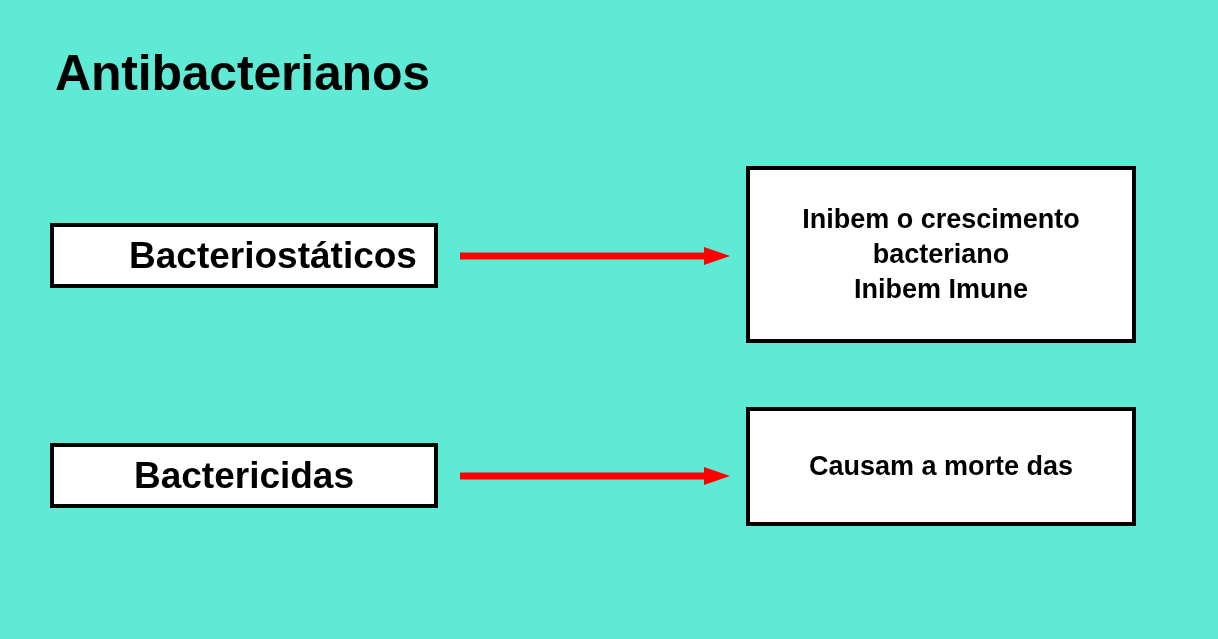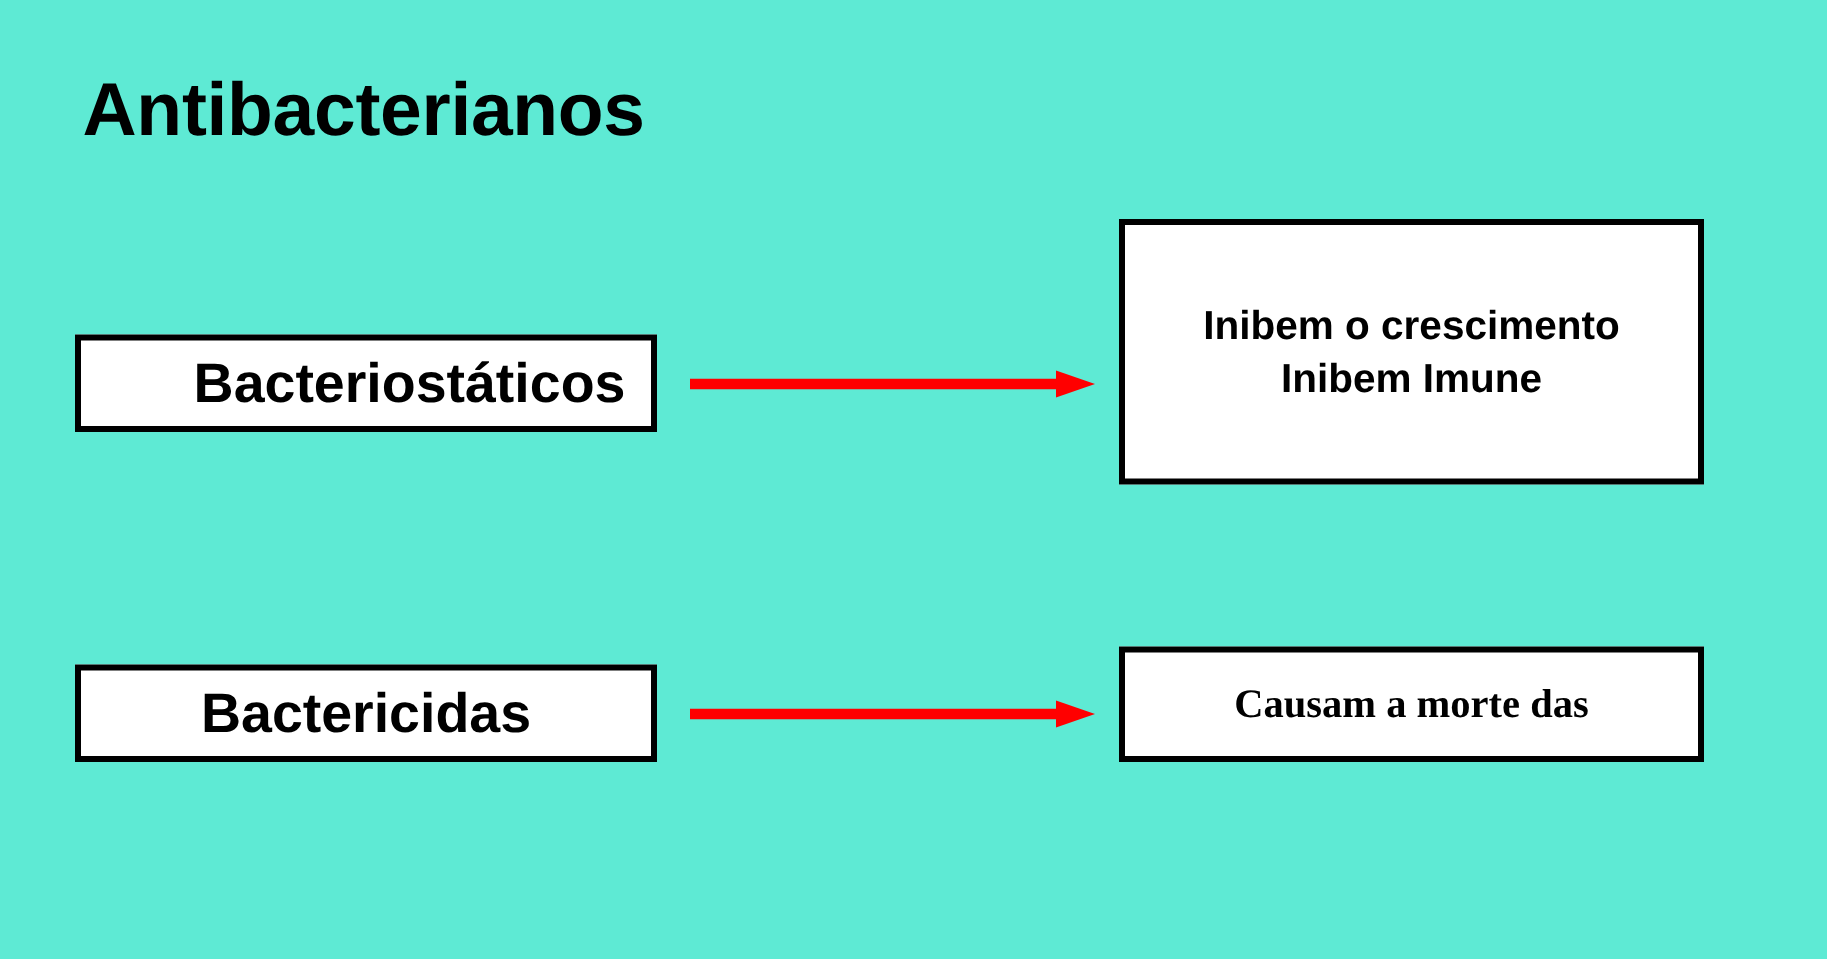--- a/index.html
+++ b/index.html
@@ -64,29 +64,29 @@
     margin-left: 48px;
   }
   #box-bactericidas { top: 443px; }
 
   
   .box-right {
     left: 746px;
     width: 390px;
     font-size: 27px;
     line-height: 1.29;
+    margin-top: 20px;
   }
   #box-inibem {
     top: 146px;
     height: 177px;
   }
   #box-causam {
-    top: 431px;
-    height: 77px;
-    font-family: Liberation Serif, serif;
+    top: 387px;
+    height: 119px;
   }
   .box-right .box-line {
     display: block;
     text-align: center;
     white-space: nowrap;
   }
 
   
   .arrow {
     position: absolute;
@@ -123,20 +123,21 @@
   <div class="arrow" id="arrow-bottom">
     <svg width="272" height="30" viewBox="0 0 272 30" xmlns="http://www.w3.org/2000/svg">
       <rect x="0" y="11.5" width="250" height="7" fill="#FF0000"></rect>
       <polygon points="244,6 270,15 244,24" fill="#FF0000"></polygon>
     </svg>
   </div>
 
   <div class="node-box box-right" id="box-inibem">
     <span class="box-text">
       <span class="box-line">Inibem o crescimento</span>
+      <span class="box-line">bacteriano</span>
       <span class="box-line">Inibem Imune</span>
     </span>
   </div>
 
   <div class="node-box box-right" id="box-causam">
     <span class="box-text">
       <span class="box-line">Causam a morte das</span>
     </span>
   </div>
 

